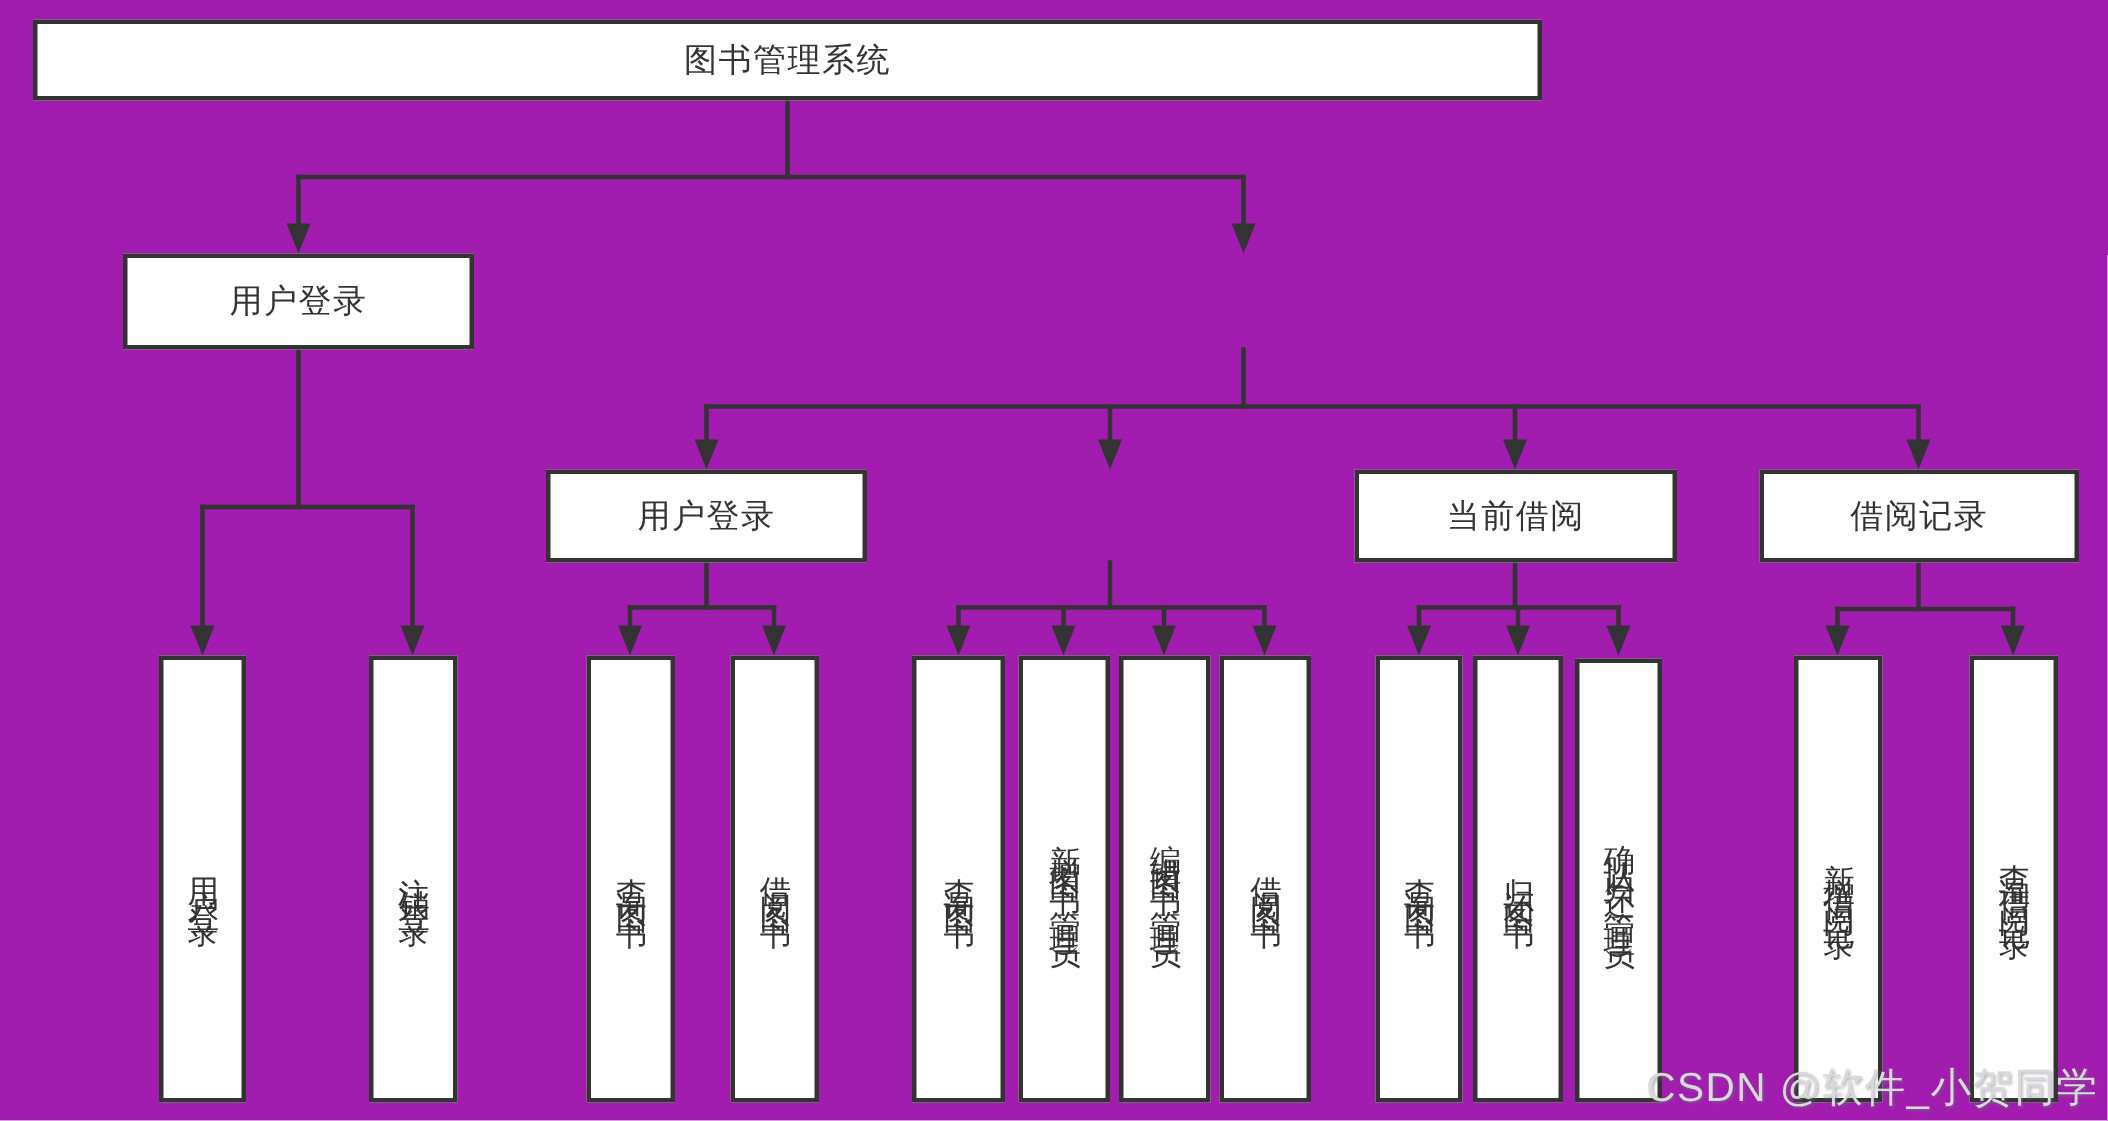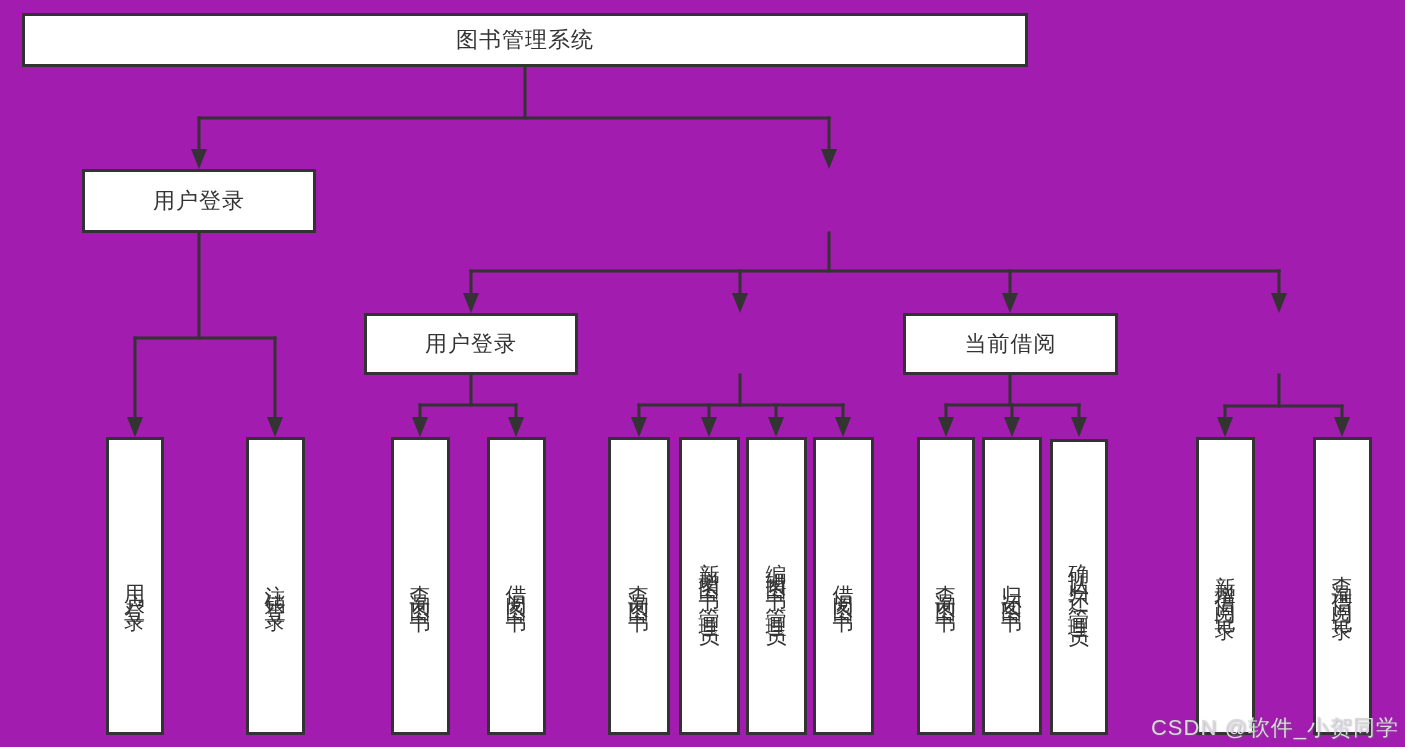--- a/index.html
+++ b/index.html
@@ -47,21 +47,21 @@
     letter-spacing: 9px;
     line-height: 1;
     color: #333333;
     white-space: nowrap;
   }
   .watermark {
     position: absolute;
     right: 6px;
     bottom: 4px;
     z-index: 3;
-    font-size: 22px;
+    font-size: 27px;
     letter-spacing: 1px;
     color: #d9d9d9;
     text-shadow: 1px 1px 2px rgba(110, 110, 130, 0.55);
     white-space: nowrap;
     pointer-events: none;
     margin-left: 33px;
   }
 </style>
 </head>
 <body>
@@ -151,20 +151,23 @@
   <div class="node" style="left:82px; top:169px; width:234px; height:64px;">
     <span class="hlabel">用户登录</span>
   </div>
 
   <div class="node" style="left:364px; top:313px; width:214px; height:62px;">
     <span class="hlabel">用户登录</span>
   </div>
   <div class="node" style="left:903px; top:313px; width:215px; height:62px;">
     <span class="hlabel">当前借阅</span>
   </div>
+  <div class="node" style="left:1173px; top:313px; width:213px; height:62px;">
+    <span class="hlabel">借阅记录</span>
+  </div>
 
   <div class="node" style="left:106px; top:437px; width:58px; height:298px;">
     <span class="vlabel">用户登录</span>
   </div>
   <div class="node" style="left:246px; top:437px; width:59px; height:298px;">
     <span class="vlabel">注销登录</span>
   </div>
 
   <div class="node" style="left:391px; top:437px; width:59px; height:298px;">
     <span class="vlabel">查询图书</span>

